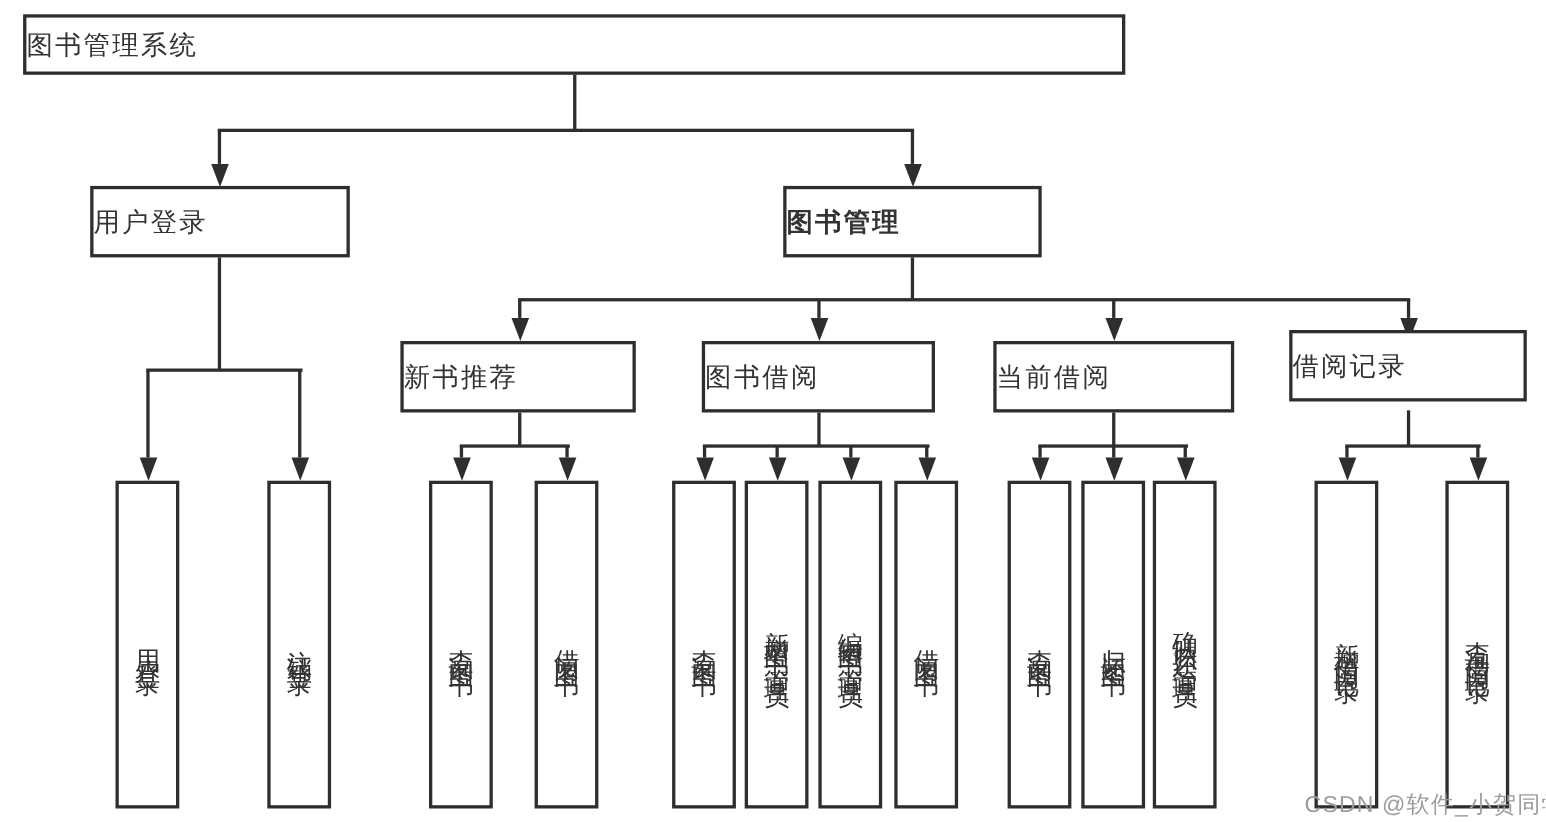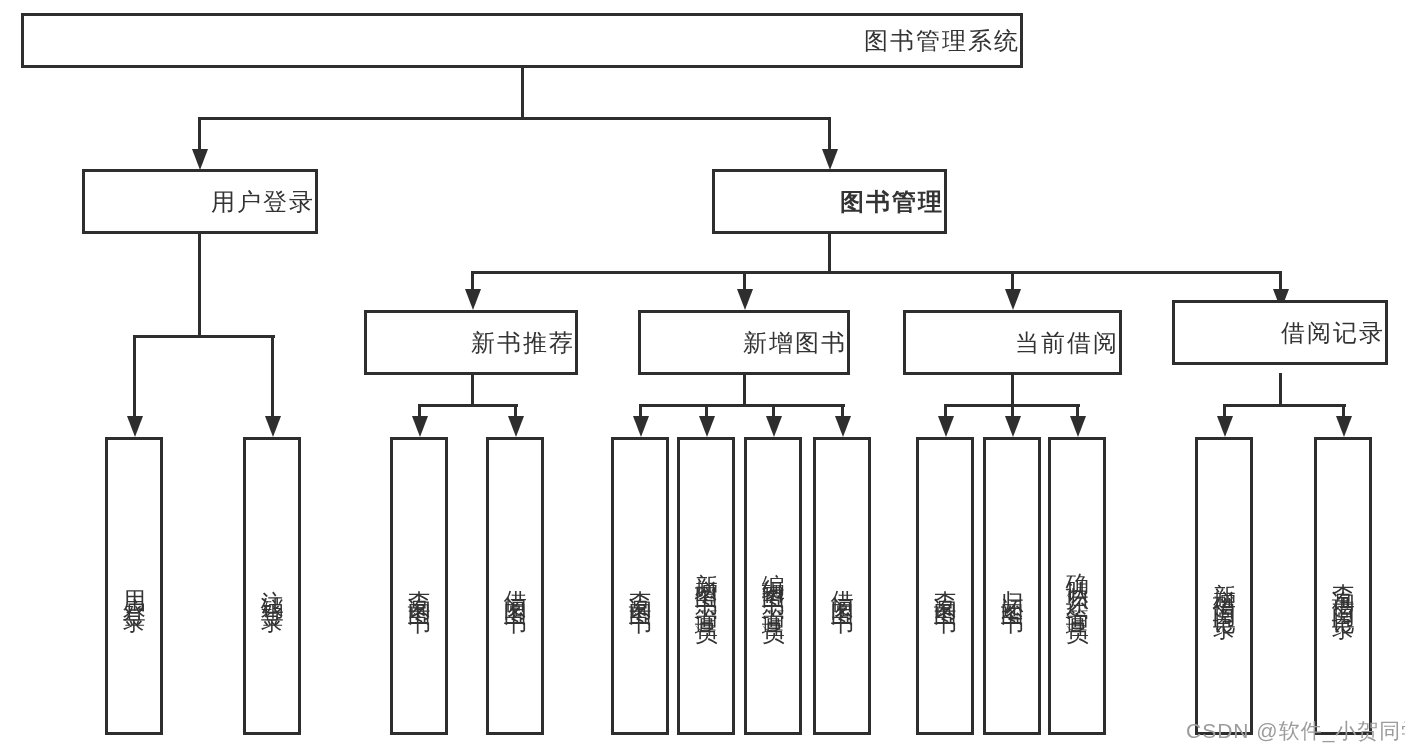--- a/index.html
+++ b/index.html
@@ -17,21 +17,21 @@
     overflow: hidden;
   }
   
   .node {
     position: absolute;
     box-sizing: border-box;
     border: 3px solid var(--line, #2e2e2e);
     background: #ffffff;
     display: flex;
     align-items: center;
-    justify-content: flex-end;
+    justify-content: flex-start;
     font-size: 24px;
     letter-spacing: 2px;
     z-index: 2;
   }
   .leaf {
     position: absolute;
     box-sizing: border-box;
     border: 3px solid var(--line, #2e2e2e);
     background: #ffffff;
     display: flex;
@@ -199,21 +199,21 @@
     <span>用户登录</span>
   </div>
   <div class="node" style="left:712px; top:169px; width:235px; height:65px;font-weight:bold;">
     <span>图书管理</span>
   </div>
 
   <div class="node" style="left:364px; top:310px; width:214px; height:65px;">
     <span>新书推荐</span>
   </div>
   <div class="node" style="left:638px; top:310px; width:212px; height:65px;">
-    <span>新增图书</span>
+    <span>图书借阅</span>
   </div>
   <div class="node" style="left:903px; top:310px; width:219px; height:65px;">
     <span>当前借阅</span>
   </div>
   <div class="node" style="left:1172px; top:300px; width:216px; height:65px;">
     <span>借阅记录</span>
   </div>
 
   <div class="leaf" style="left:105px; top:437px; width:58px; height:298px;">
     <span>用户登录</span>

